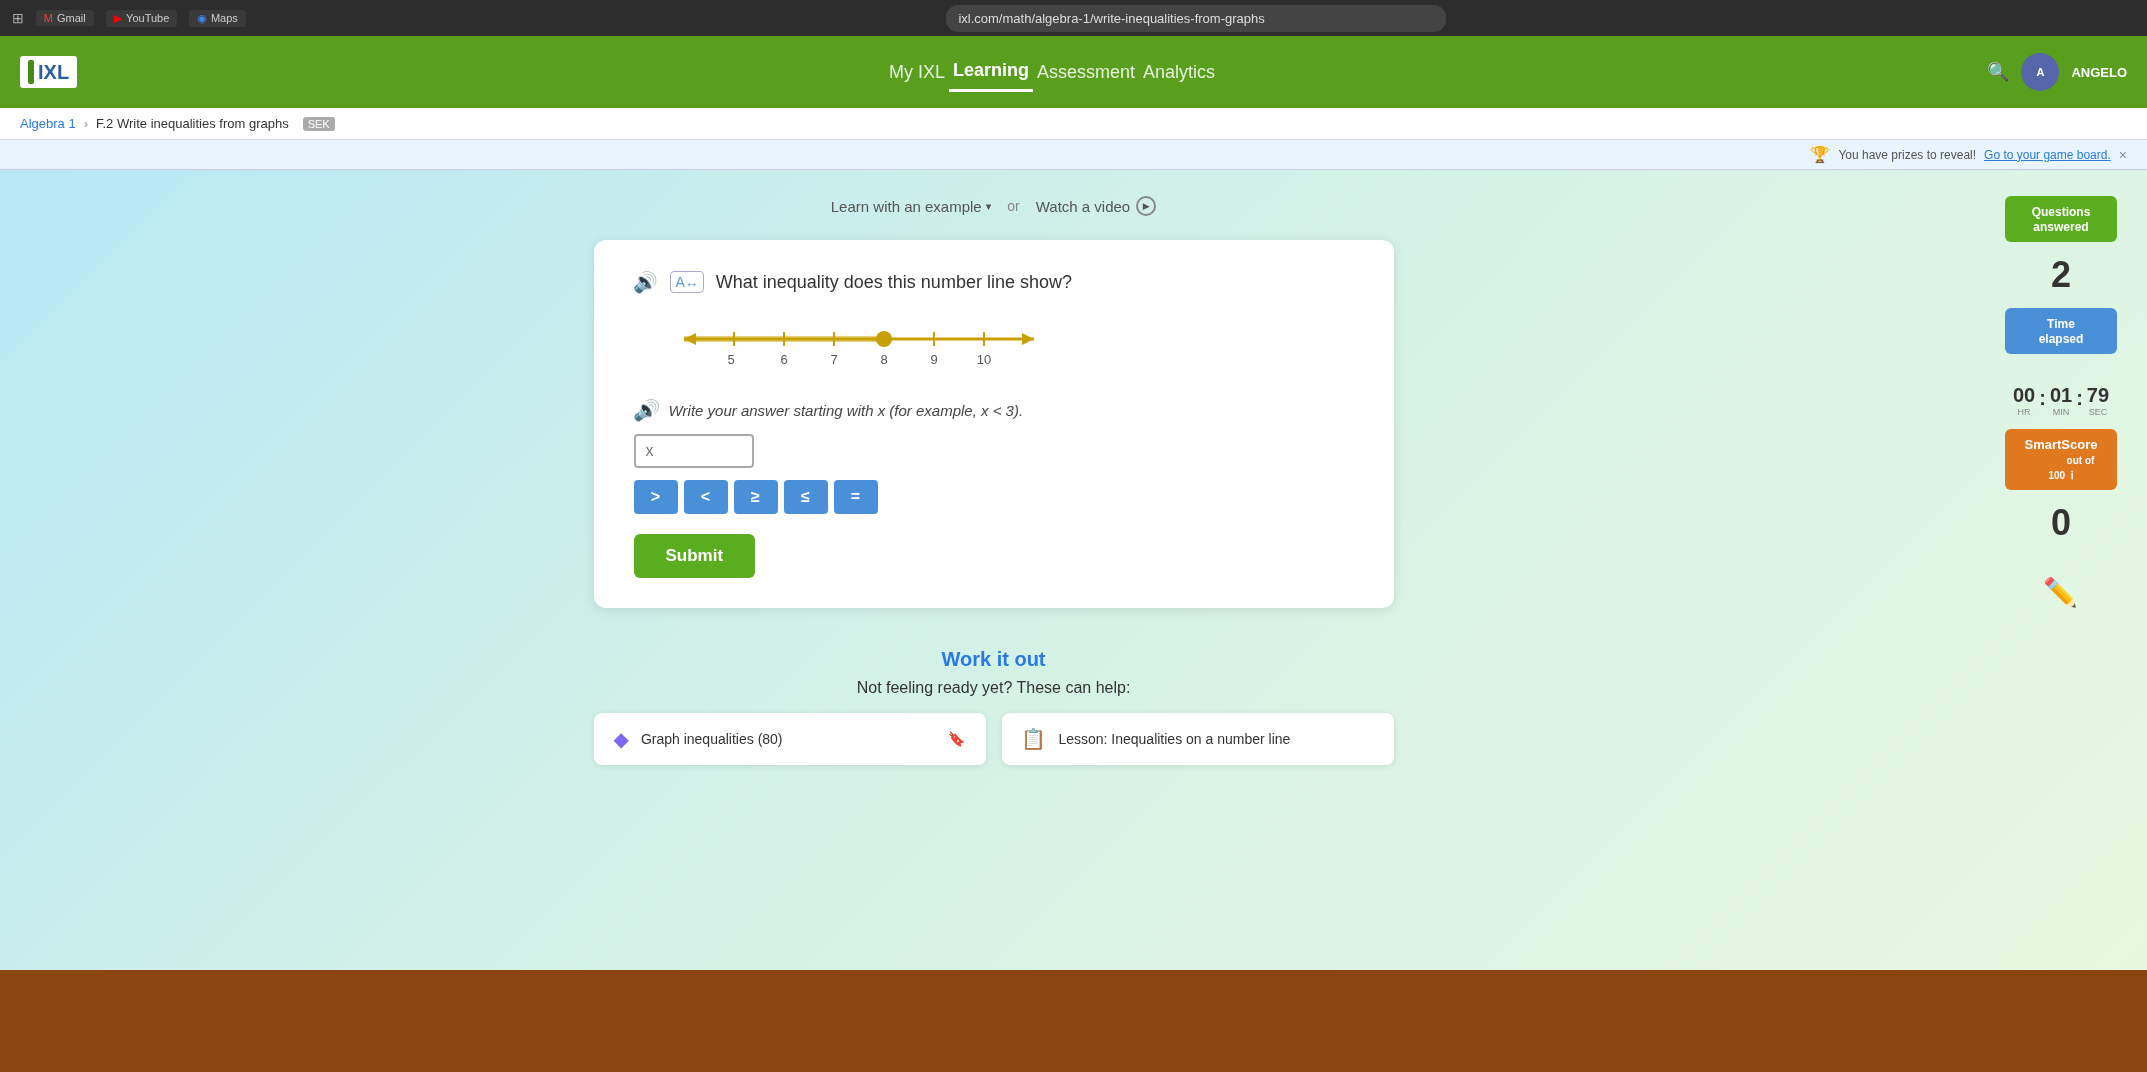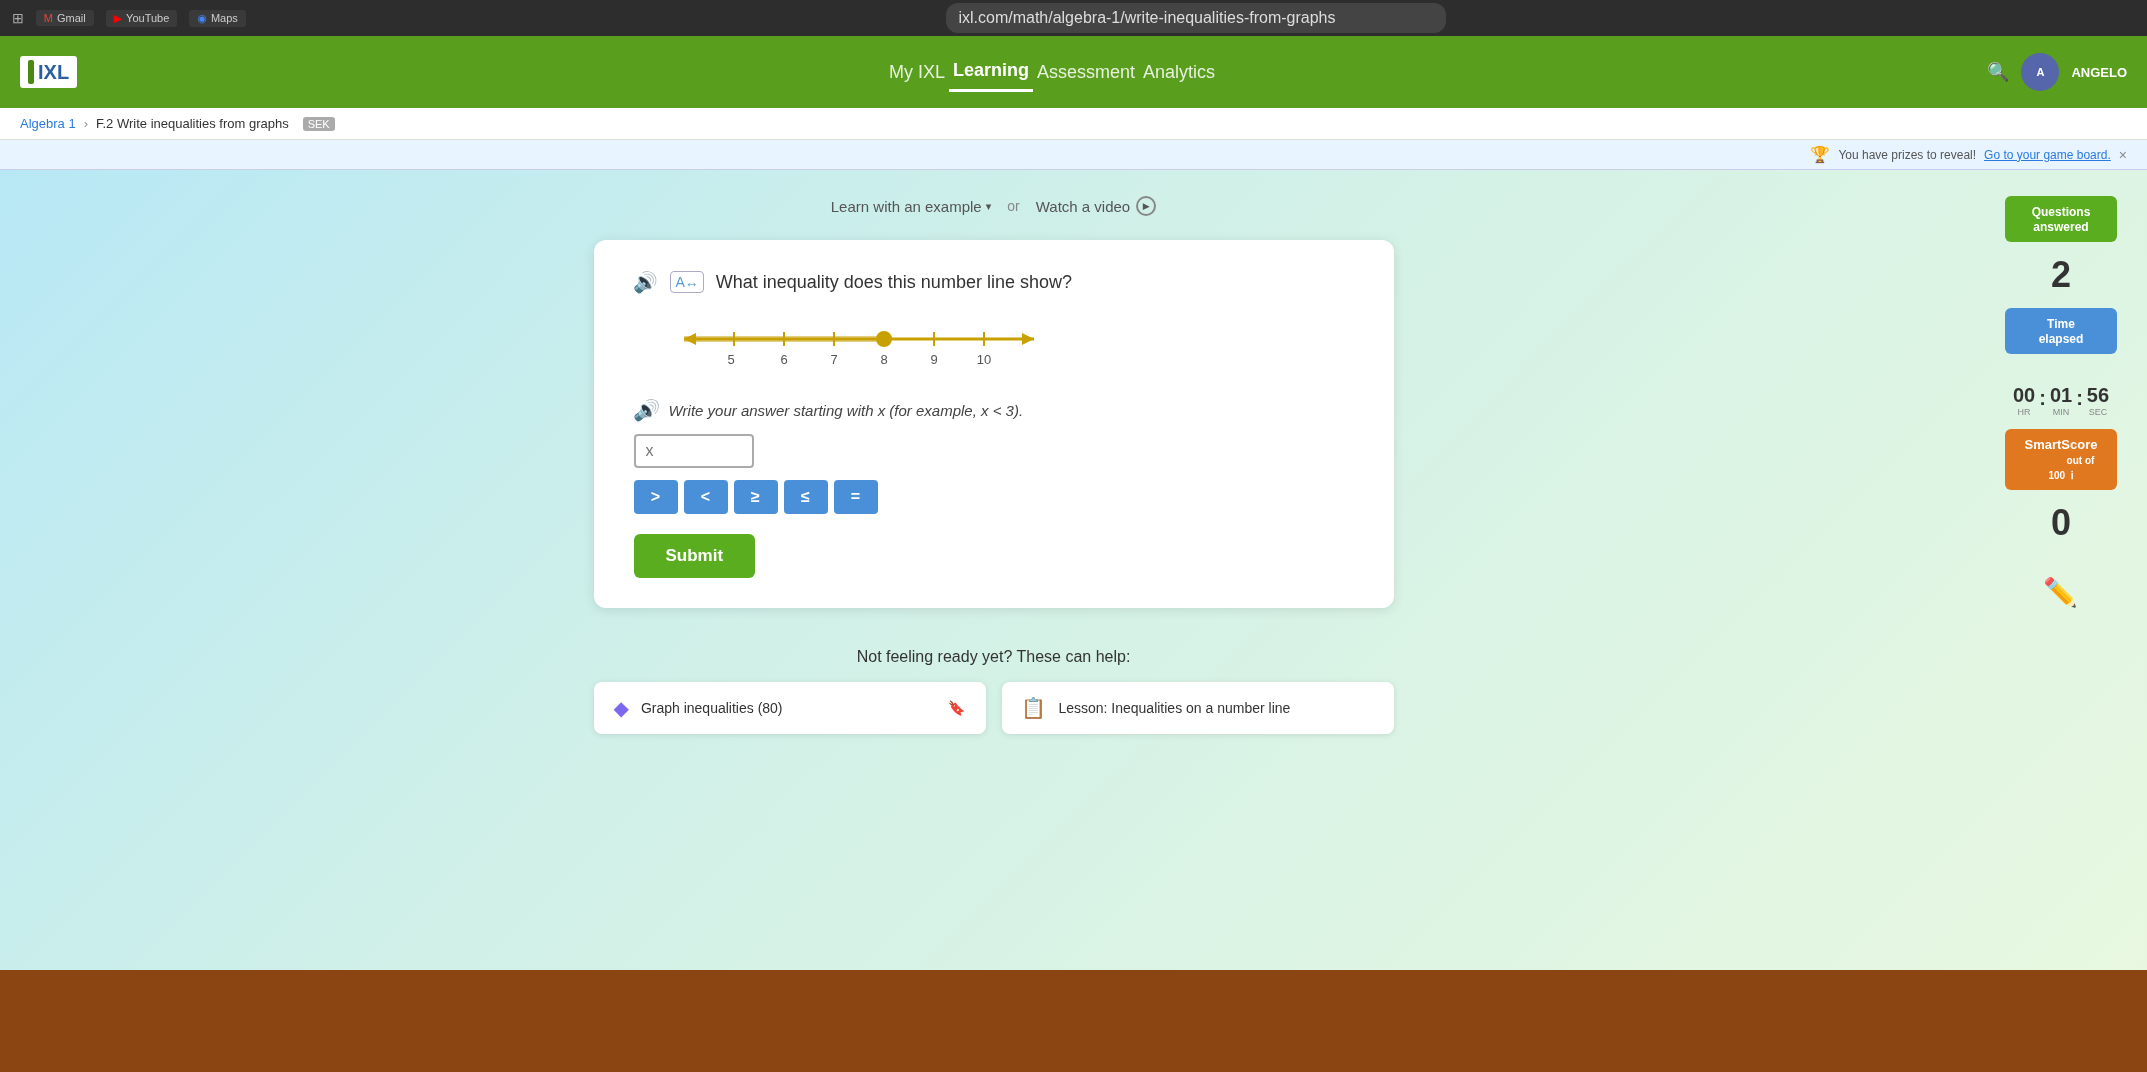--- a/index.html
+++ b/index.html
@@ -34,21 +34,21 @@
       gap: 4px;
     }
     .gmail-icon { color: #EA4335; }
     .youtube-icon { color: #FF0000; }
     .maps-icon { color: #4285F4; }
     .url-bar {
       background: #444;
       border-radius: 12px;
       padding: 6px 12px;
       color: #ddd;
-      font-size: 16px;
+      font-size: 13px;
       flex: 1;
       max-width: 500px;
       margin: 0 auto;
     }
 
     
     .ixl-header {
       background: #5a9e1e;
       display: flex;
       align-items: center;
@@ -546,20 +546,21 @@
           <button class="sym-btn">&lt;</button>
           <button class="sym-btn">≥</button>
           <button class="sym-btn">≤</button>
           <button class="sym-btn">=</button>
         </div>
         <button class="submit-btn">Submit</button>
       </div>
     </div>
 
     <div class="work-it-out">
+      <div class="work-it-out-title">Work it out</div>
       <div class="work-it-out-subtitle">Not feeling ready yet? These can help:</div>
       <div class="work-it-out-resources">
         <div class="resource-card">
           <span class="resource-icon diamond-icon">◆</span>
           <span>Graph inequalities (80)</span>
           <span style="margin-left:auto; color:#4a90d9;">🔖</span>
         </div>
         <div class="resource-card">
           <span class="resource-icon lesson-icon">📋</span>
           <span>Lesson: Inequalities on a number line</span>
@@ -585,21 +586,21 @@
         <div class="time-num">00</div>
         <div class="time-label">HR</div>
       </div>
       <div class="time-sep">:</div>
       <div class="time-block">
         <div class="time-num">01</div>
         <div class="time-label">MIN</div>
       </div>
       <div class="time-sep">:</div>
       <div class="time-block">
-        <div class="time-num">56</div>
+        <div class="time-num">79</div>
         <div class="time-label">SEC</div>
       </div>
     </div>
 
     <div class="sidebar-stat-box orange">
       <span>SmartScore</span>
       <br>
       <span style="font-size:10px;margin-left:39px;">out of 100</span>
       <span style="font-size:11px; margin-left:2px;">ℹ</span>
     </div>

